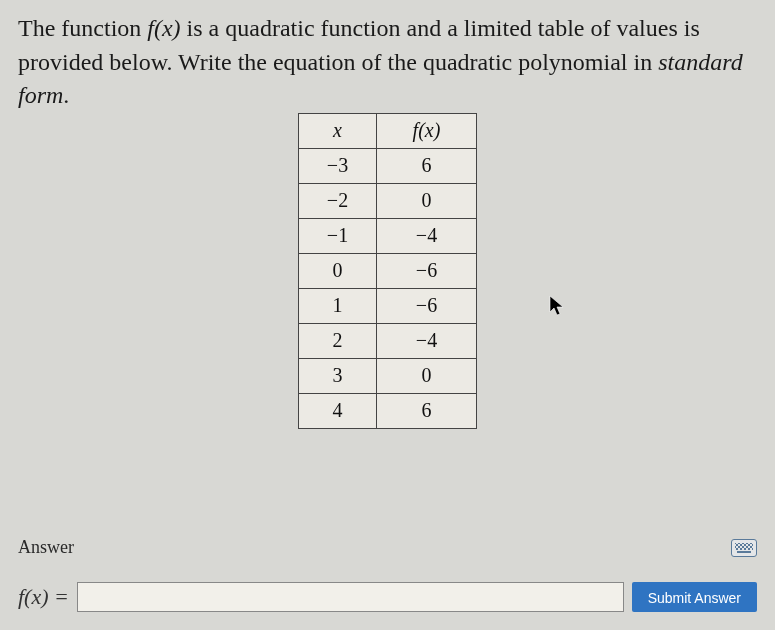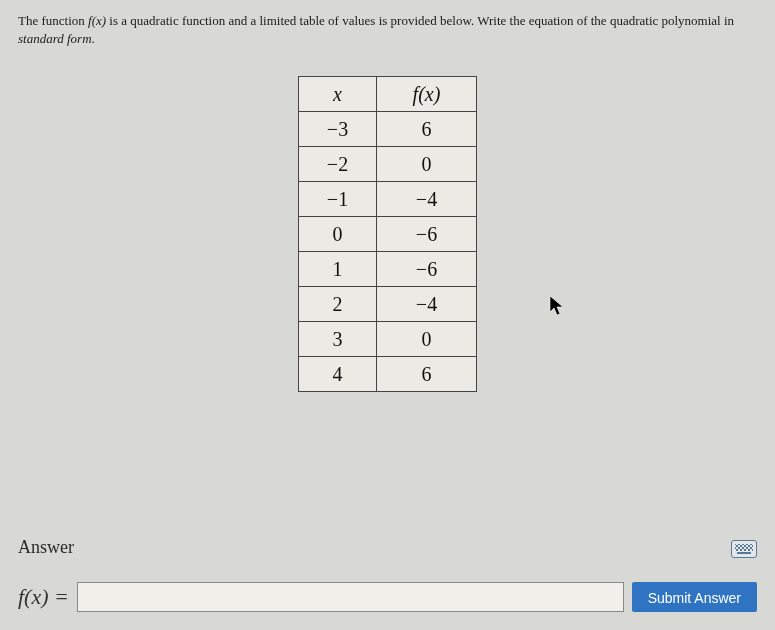--- a/index.html
+++ b/index.html
@@ -10,24 +10,23 @@
     body {
       width: 775px;
       height: 630px;
       background: #d8d8d4;
       font-family: Georgia, 'Times New Roman', serif;
       padding: 12px 18px;
       position: relative;
       overflow: hidden;
     }
     .question-text {
-      font-size: 13px;
+      font-size: 24px;
       line-height: 1.4;
       color: #1a1a1a;
-      margin-bottom: 28px;
     }
     .question-text .fn {
       font-style: italic;
     }
     .question-text .emph {
       font-style: italic;
     }
     .table-wrap {
       display: flex;
       justify-content: center;
@@ -63,21 +62,21 @@
       left: 18px;
       right: 18px;
       bottom: 18px;
     }
     .answer-label {
       font-size: 18px;
       color: #2a2a2a;
       margin-bottom: 24px;
       display: flex;
       justify-content: space-between;
-      align-items: flex-end;
+      align-items: center;
     }
     .keyboard-icon {
       width: 26px;
       height: 18px;
       border: 1.5px solid #5a7a9a;
       border-radius: 3px;
       display: inline-flex;
       align-items: center;
       justify-content: center;
       position: relative;

